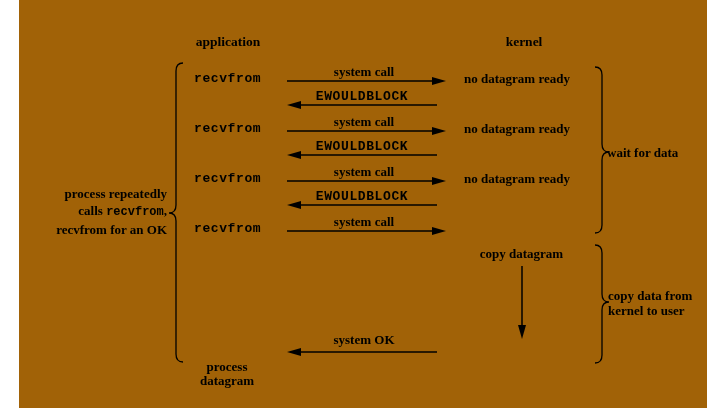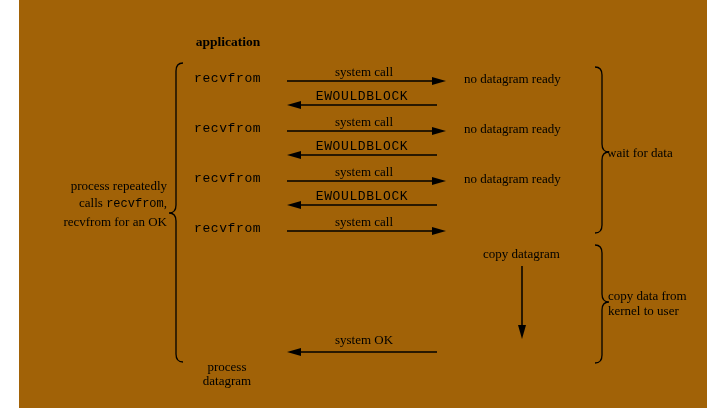--- a/index.html
+++ b/index.html
@@ -5,21 +5,21 @@
   html,body{margin:0;padding:0;background:#fff;}
   .fig{
     position:relative;
     width:707px;height:408px;
     background:#a16207;
     font-family:"Liberation Serif", serif;
     color:#000;
     overflow:hidden;
     margin-left:19px;
   }
-  .t{position:absolute;font-size:13px;line-height:15px;white-space:nowrap;}
+  .t{position:absolute;font-size:13px;line-height:15px;white-space:nowrap;font-weight:bold;}
   .bold{font-weight:bold;font-size:13.5px;}
   .ctr{text-align:center;}
   .rt{text-align:right;white-space:normal;}
   .mono{font-family:"Liberation Mono","DejaVu Sans Mono",monospace;font-size:13px;letter-spacing:0.6px;}
   .mono-inline{font-family:"Liberation Mono","DejaVu Sans Mono",monospace;font-size:12px;}
   svg.layer{position:absolute;left:0;top:0;}
   
   .hdr-app{left:159px;top:34px;width:100px;}
   .hdr-kernel{left:455px;top:34px;width:100px;}
   
@@ -34,21 +34,21 @@
   .ew{left:268px;width:150px;}
   .ew1{top:89px;} .ew2{top:139px;} .ew3{top:189px;}
   
   .ks{white-space:nowrap;}
   .ks1{left:445px;top:71px;} .ks2{left:445px;top:121px;} .ks3{left:445px;top:171px;}
   .ks4{left:455px;top:221px;}
   .copy-start{left:440px;top:246px;width:125px;}
   .copy-end{left:440px;top:344px;width:125px;}
   .ret-label{left:270px;top:332px;width:150px;}
   .footer{left:158px;top:360px;width:100px;line-height:14px;white-space:normal;}
-  .left-note{left:18px;top:177px;width:130px;line-height:17px;text-align:right;}
+  .left-note{left:18px;top:185px;width:130px;line-height:17px;text-align:right;}
   .wait-label{left:588px;top:145px;}
   .copy-brace-label{left:589px;top:288px;line-height:15px;}
   .copy-brace-label span{display:block;}
 </style>
 </head>
 <body>
 
 <div class="fig">
 
   <svg class="layer" width="707" height="408" viewBox="0 0 707 408">
@@ -96,20 +96,21 @@
     </g>
 
     <g stroke="#000" stroke-width="1.3" fill="none">
       <path d="M 164,63 Q 157,63 157,71 L 157,205 Q 157,213 150,213 Q 157,213 157,221 L 157,354 Q 157,362 164,362"></path>
       <path d="M 576,67 Q 583,67 583,75 L 583,144 Q 583,152 590,152 Q 583,152 583,160 L 583,225 Q 583,233 576,233"></path>
       <path d="M 576,245 Q 583,245 583,253 L 583,294 Q 583,302 590,302 Q 583,302 583,310 L 583,355 Q 583,363 576,363"></path>
     </g>
   </svg>
 
   <div class="t bold ctr hdr-app">application</div>
+  <div class="t bold ctr hdr-kernel">kernel</div>
 
   <div class="t rt left-note">
     <span>process repeatedly</span><br>
     <span><span>calls </span><span class="mono-inline">recvfrom</span><span>,</span></span><br>
     <span>recvfrom for an OK</span><br>
   </div>
 
   <div class="t mono rf1">recvfrom</div>
   <div class="t ctr sc sc1">system call</div>
   <div class="t ks ks1">no datagram ready</div>

